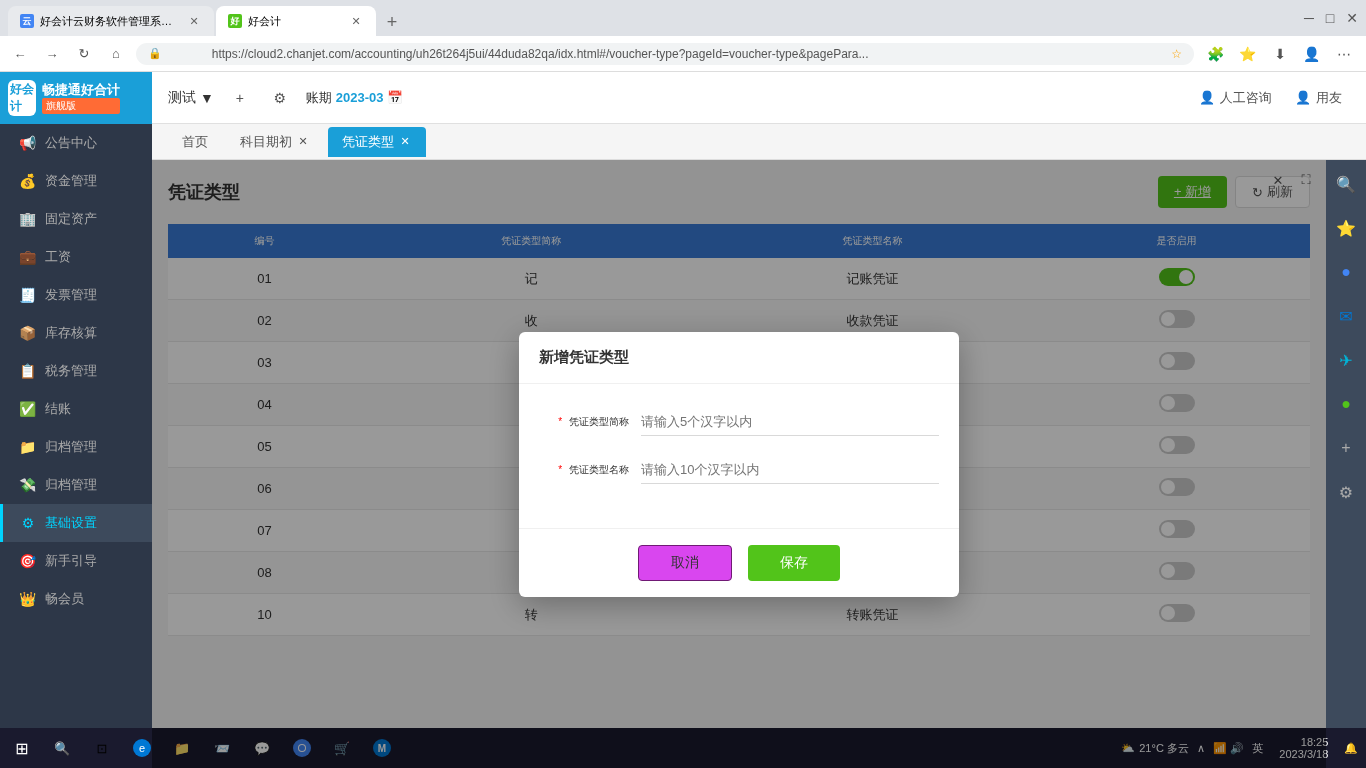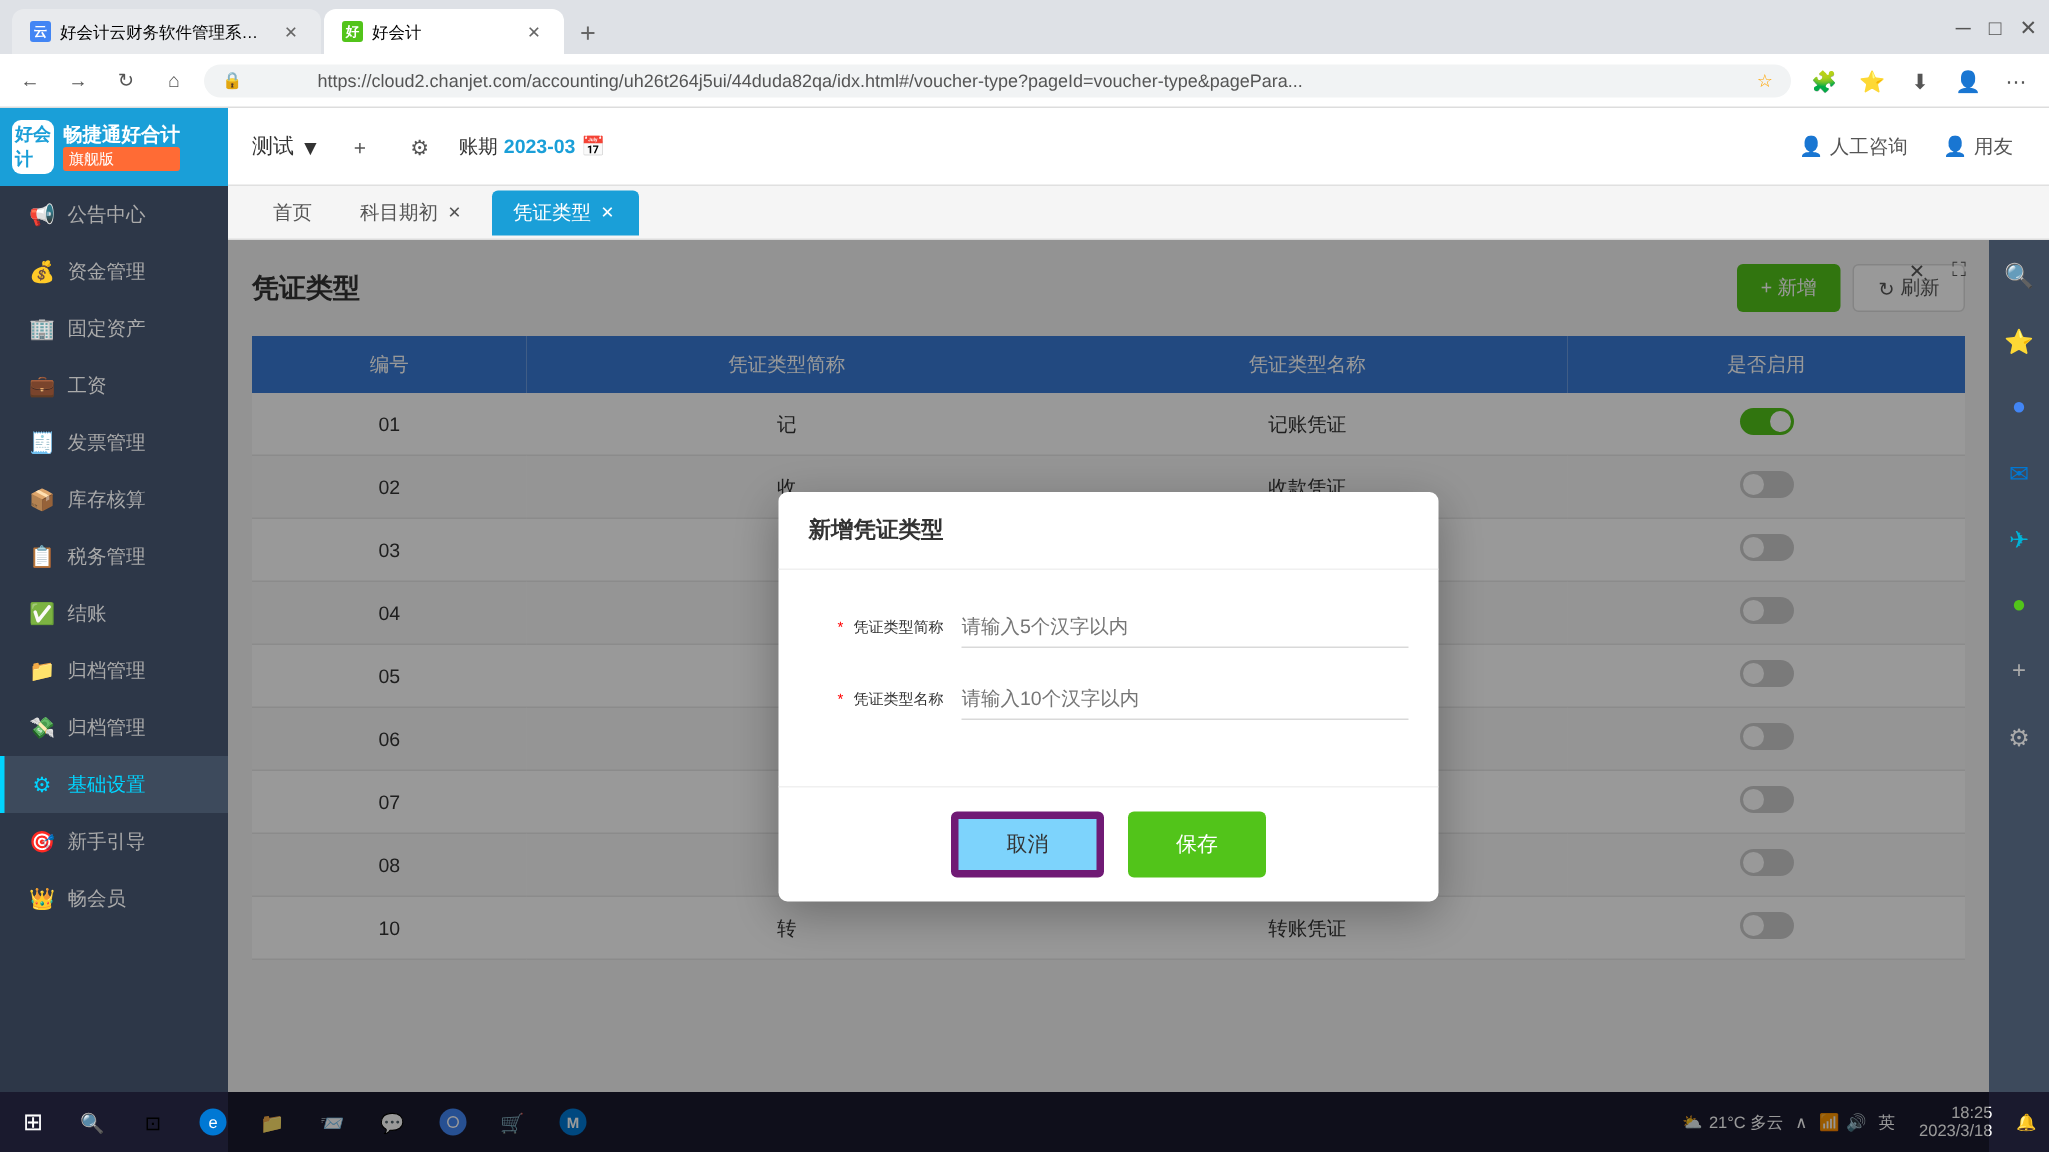--- a/index.html
+++ b/index.html
@@ -309,20 +309,21 @@
       background: #52c41a;
       color: white;
       border: none;
       padding: 6px 16px;
       border-radius: 4px;
       cursor: pointer;
       font-size: 13px;
       display: flex;
       align-items: center;
       gap: 4px;
+      text-decoration: underline;
     }
     .btn-default {
       background: white;
       color: #555;
       border: 1px solid #ddd;
       padding: 6px 16px;
       border-radius: 4px;
       cursor: pointer;
       font-size: 13px;
       display: flex;
@@ -337,21 +338,21 @@
       background: white;
     }
     .data-table thead tr {
       background: #3a7bd5;
       color: white;
     }
     .data-table thead th {
       padding: 10px 16px;
       text-align: center;
       font-weight: normal;
-      font-size: 13px;
+      font-size: 10px;
     }
     .data-table tbody tr {
       border-bottom: 1px solid #e8e8e8;
     }
     .data-table tbody tr:nth-child(even) {
       background: #f9f9f9;
     }
     .data-table tbody td {
       padding: 10px 16px;
       text-align: center;
@@ -468,23 +469,23 @@
       color: #333;
     }
     .modal-footer {
       padding: 16px 20px;
       display: flex;
       justify-content: center;
       gap: 16px;
       border-top: 1px solid #f0f0f0;
     }
     .btn-cancel {
-      background: #7dd3fc;
+      background: #d946ef;
       color: #333;
-      border: 5px solid #701a75;
+      border: 1px solid #701a75;
       padding: 8px 32px;
       border-radius: 4px;
       cursor: pointer;
       font-size: 14px;
     }
     .btn-save {
       background: #52c41a;
       color: white;
       border: none;
       padding: 8px 32px;

